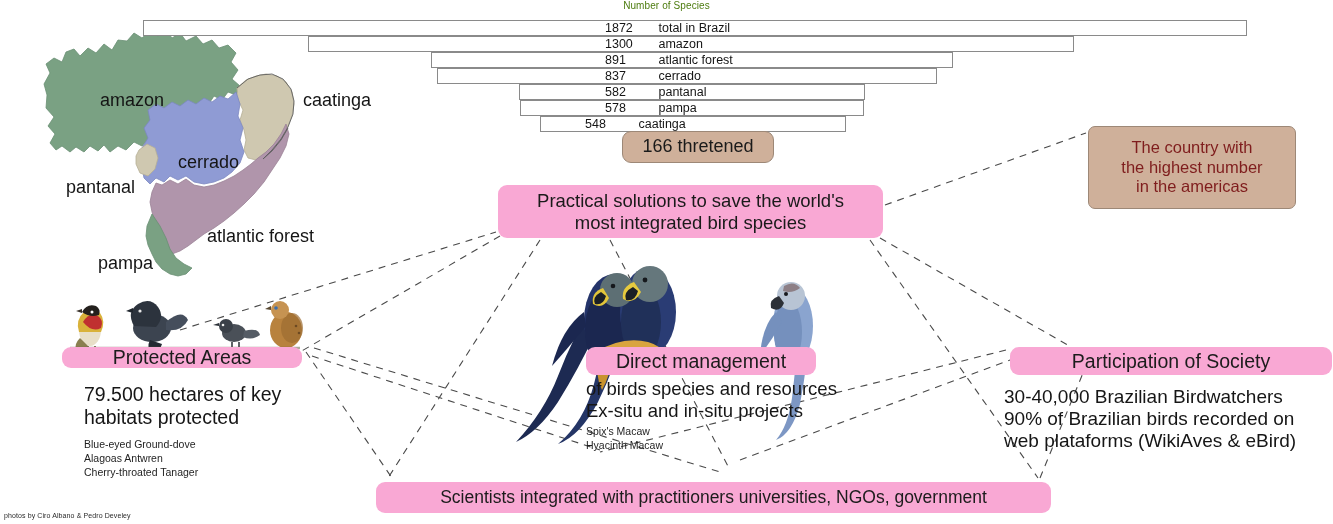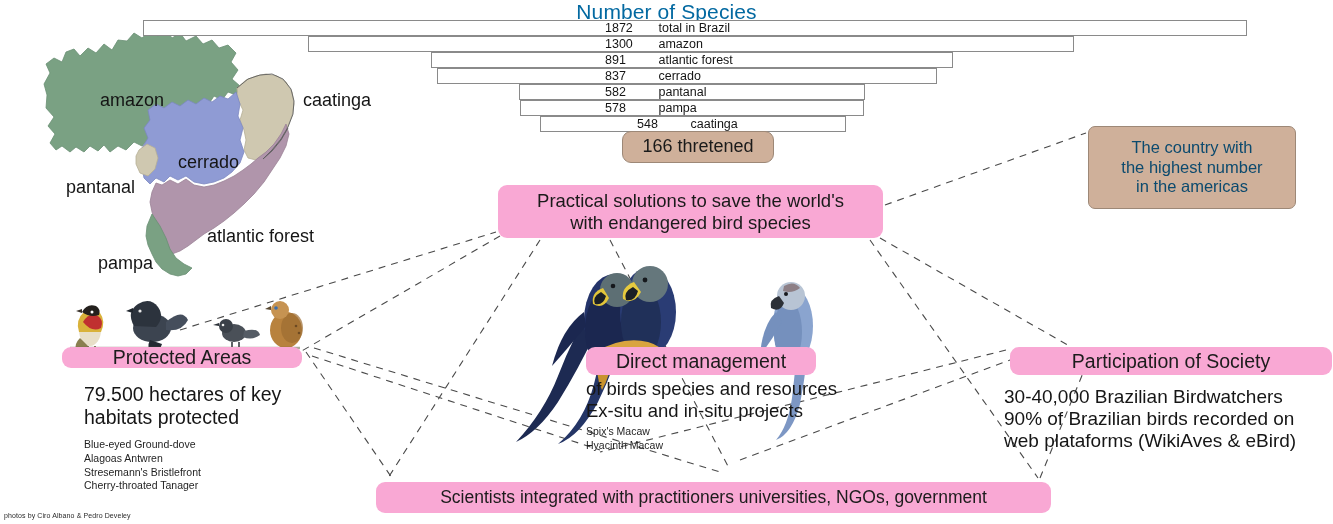--- a/index.html
+++ b/index.html
@@ -7,37 +7,37 @@
        font-family:"Liberation Sans","DejaVu Sans",sans-serif;color:#1c1c1c;}
   #stage{position:absolute;inset:0;width:1333px;height:524px;}
 
   
   .layer{position:absolute;top:0;left:0;width:1333px;height:524px;}
   #svg-map,#svg-birds,#svg-lines{pointer-events:none;}
 
   
   #chart{position:absolute;left:0;top:0;width:1333px;height:140px;}
   .chart-title{position:absolute;width:1333px;text-align:center;top:0px;
-               font-size:21px;color:#0369a1;letter-spacing:.1px;}
+               font-size:10px;color:#4d7c0f;letter-spacing:.1px;}
   .fbar{position:absolute;height:16px;border:1px solid #8a8a8a;background:#ffffff;
         box-sizing:border-box;}
   .flabel{position:absolute;height:16px;line-height:16px;font-size:12.5px;
           color:#151515;white-space:nowrap;}
   .fnum{display:inline-block;width:42px;text-align:left;}
   .fname{display:inline-block;margin-left:8px;}
 
   
   .pill{position:absolute;box-sizing:border-box;border-radius:9px;
         display:flex;align-items:center;justify-content:center;text-align:center;
         line-height:1.18;}
   .green{background:#f9a8d4;}
   .tan{background:#cfb09a;border:1px solid #9d8877;}
 
   #threat-box{left:622px;top:131px;width:152px;height:32px;font-size:18px;color:#1a1a1a;}
-  #callout-box{left:1088px;top:126px;width:208px;height:83px;font-size:16.5px;color:#0c4a6e;
+  #callout-box{left:1088px;top:126px;width:208px;height:83px;font-size:16.5px;color:#7f1d1d;
                border-radius:7px;}
   #hub-box{left:498px;top:185px;width:385px;height:53px;font-size:18.5px;color:#1a1a1a;}
   #pill-protected{left:62px;top:347px;width:240px;height:21px;font-size:19.5px;}
   #pill-direct{left:586px;top:347px;width:230px;height:28px;font-size:19.5px;}
   #pill-society{left:1010px;top:347px;width:322px;height:28px;font-size:19.5px;}
   #pill-scientists{left:376px;top:482px;width:675px;height:31px;font-size:17.5px;}
 
   
   .blk{position:absolute;}
   .big{font-size:19.5px;line-height:1.17;color:#161616;}
@@ -235,55 +235,54 @@
       <span class="fname">cerrado</span>
     </div>
     <div class="flabel" style="left:605px;top:84px;">
       <span class="fnum">582</span>
       <span class="fname">pantanal</span>
     </div>
     <div class="flabel" style="left:605px;top:100px;">
       <span class="fnum">578</span>
       <span class="fname">pampa</span>
     </div>
-    <div class="flabel" style="left:637px;top:116px;">
+    <div class="flabel" style="left:585px;top:116px;">
       <span class="fnum">548</span>
       <span class="fname">caatinga</span>
     </div>
   </div>
 
   <div class="pill tan" id="threat-box">166 thretened</div>
 
   <div class="pill tan" id="callout-box">
     <div>
       <div>The country with</div>
       <div>the highest number</div>
       <div>in the americas</div>
     </div>
   </div>
 
   <div class="pill green" id="hub-box">
     <div>
       <div>Practical solutions to save the world's</div>
-      <div>with endangered bird species</div>
+      <div>most integrated bird species</div>
     </div>
   </div>
 
   <div class="pill green" id="pill-protected">Protected Areas</div>
   <div class="pill green" id="pill-direct">Direct management</div>
   <div class="pill green" id="pill-society">Participation of Society</div>
   <div class="pill green" id="pill-scientists">Scientists  integrated with practitioners universities, NGOs, government</div>
 
   <div class="blk" id="txt-protected">
     <div class="big">79.500 hectares of key</div>
     <div class="big">habitats protected</div>
     <div class="sm">
       <div>Blue-eyed Ground-dove</div>
       <div>Alagoas Antwren</div>
-      <div>Stresemann's Bristlefront</div>
       <div>Cherry-throated Tanager</div>
     </div>
   </div>
 
   <div class="blk" id="txt-direct">
     <div class="big">of birds species and resources</div>
     <div class="big">Ex-situ and in-situ projects</div>
     <div class="sm">
       <div>Spix's Macaw</div>
       <div>Hyacinth Macaw</div>

